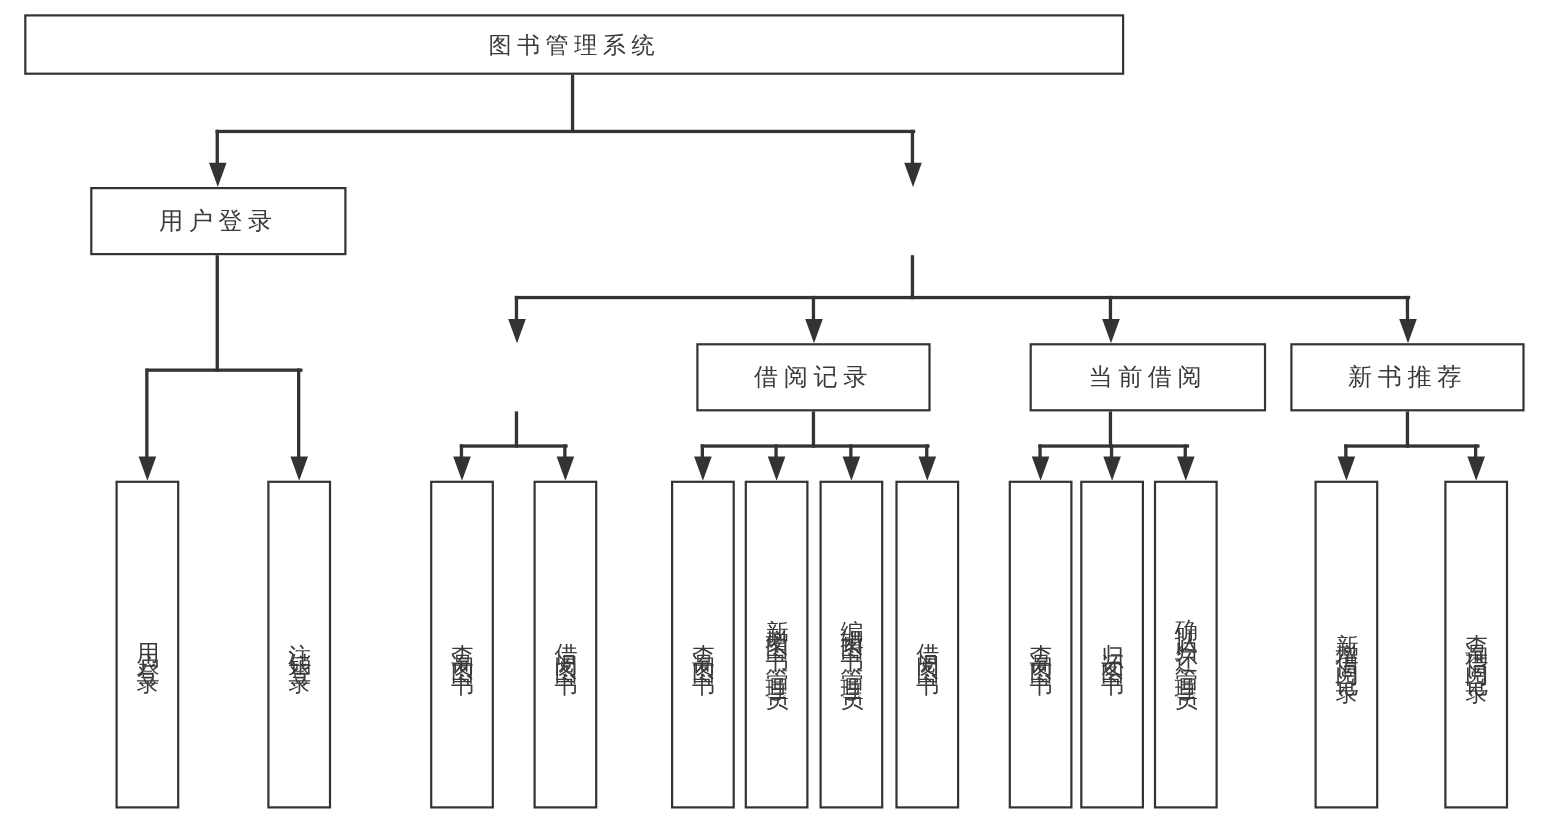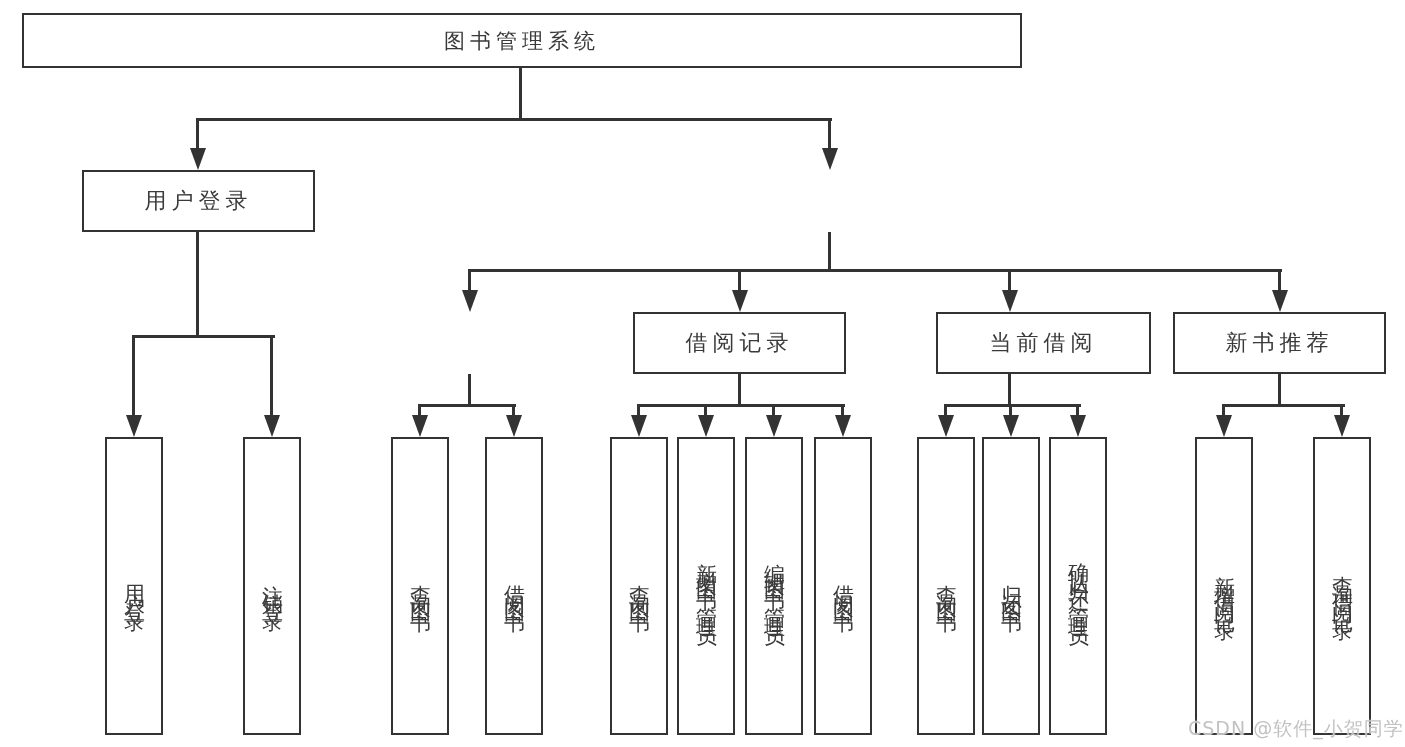--- a/index.html
+++ b/index.html
@@ -115,15 +115,14 @@
   <div class="leaf" style="left:745px;">编辑图书（管理员）</div>
   <div class="leaf" style="left:814px;">借阅图书</div>
 
   <div class="leaf" style="left:917px;">查询图书</div>
   <div class="leaf" style="left:982px;">归还图书</div>
   <div class="leaf" style="left:1049px;">确认归还（管理员）</div>
 
   <div class="leaf" style="left:1195px;">新增借阅记录</div>
   <div class="leaf" style="left:1313px;">查询借阅记录</div>
 
-  <div class="watermark">CSDN @软件_小贺同学</div>
 
 </div>
 
 </body></html>

